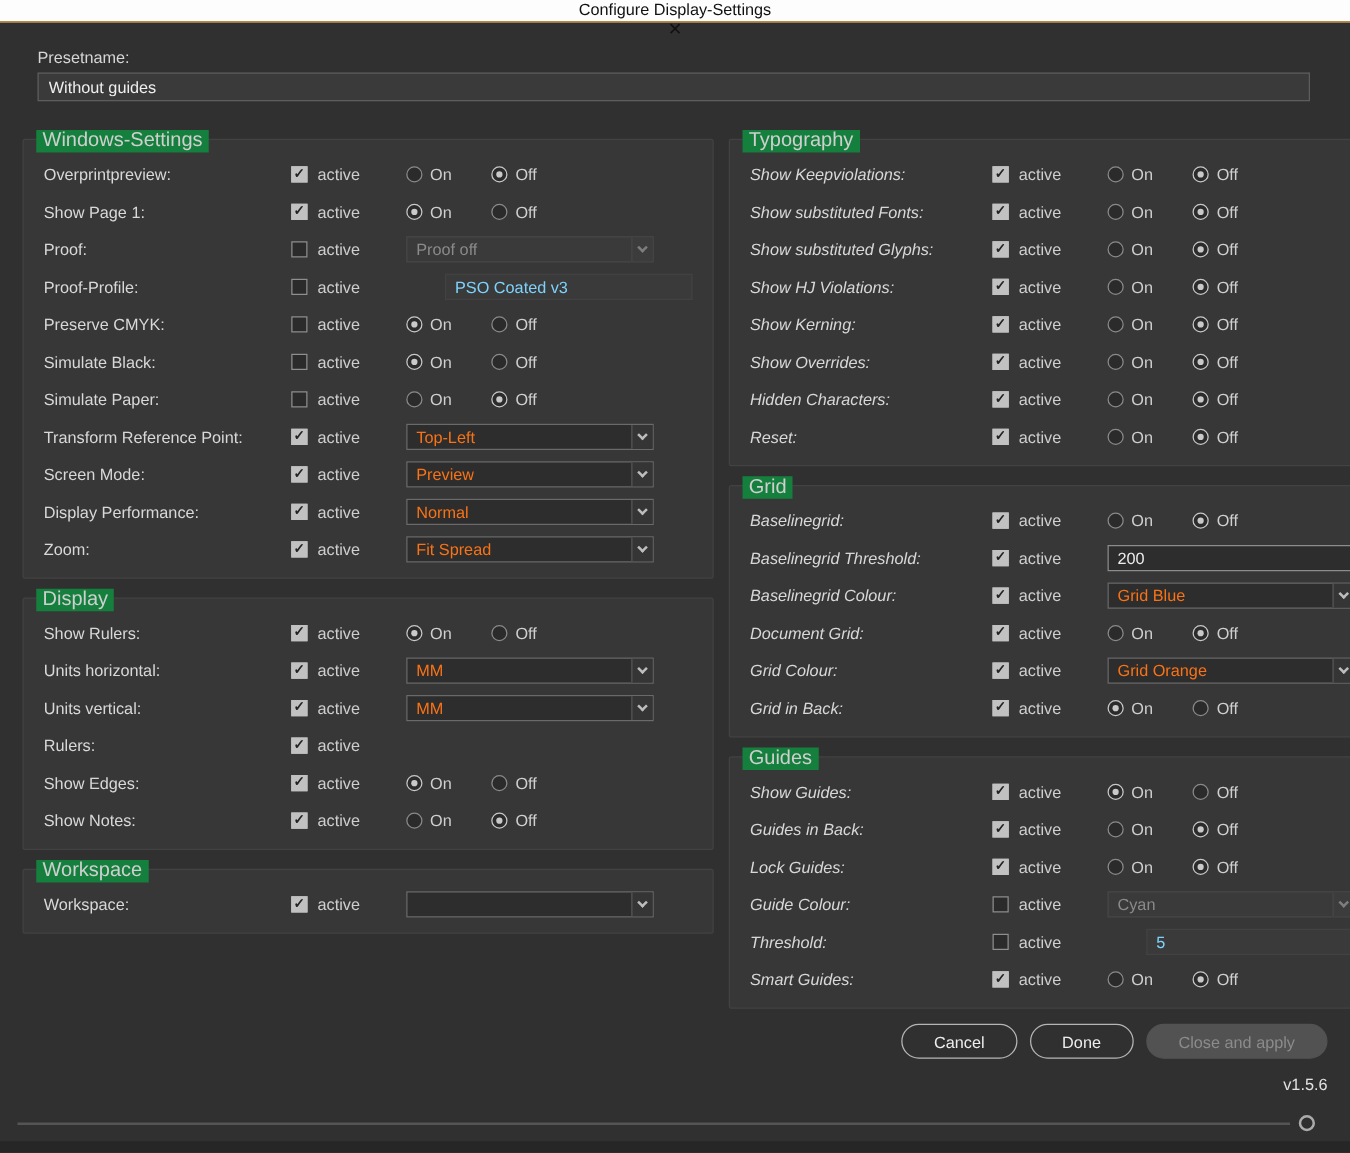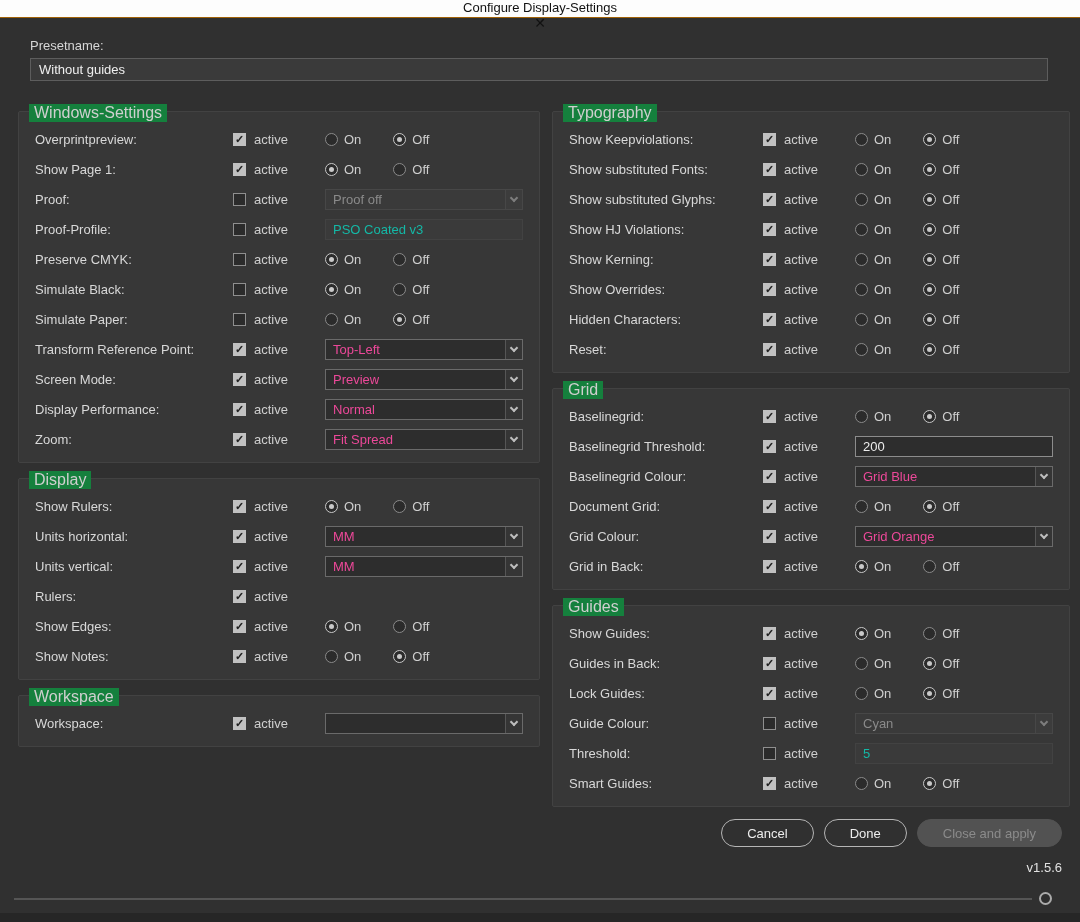--- a/index.html
+++ b/index.html
@@ -44,21 +44,21 @@
     padding: 12px 16px 8px 16px;
   }
   .group-title {
     position: absolute; top: -8px; left: 10px;
     background: #15803d; padding: 0 5px;
     font-size: 16px; color: #cfcfcf;
   }
 
   .row { display: flex; align-items: center; height: 30px; font-size: 13px; }
   .col-left .row-label { width: 198px; }
-  .col-right .row-label { width: 194px; }
+  .col-right .row-label { width: 194px; font-style: italic; }
   .row-label { color: #d8d8d8; flex-shrink: 0; }
 
   .cb-cell { display: flex; align-items: center; gap: 8px; width: 92px; flex-shrink: 0; }
   .checkbox {
     width: 13px; height: 13px; flex-shrink: 0;
     border: 1px solid #8f8f8f; background: #2b2b2b;
     display: flex; align-items: center; justify-content: center;
     font-size: 11px; line-height: 1; font-weight: bold; color: #222;
   }
   .checkbox.checked { background: #c1c1c1; border-color: #c1c1c1; }
@@ -78,21 +78,21 @@
     content: ""; position: absolute; left: 3px; top: 3px; right: 3px; bottom: 3px;
     border-radius: 50%; background: #c9c9c9;
   }
   .radio-label { color: #cfcfcf; }
 
   .select {
     width: 198px; height: 21px;
     background: #2d2d2d; border: 1px solid #6a6a6a;
     display: flex; align-items: center;
     position: relative; padding: 0 22px 0 7px;
-    font-size: 13px; color: #ec4899;
+    font-size: 13px; color: #f97316;
   }
   .select-value { overflow: hidden; white-space: nowrap; }
   .select-btn {
     position: absolute; right: 0; top: 0; bottom: 0; width: 17px;
     border-left: 1px solid #565656; background: #353535;
     display: flex; align-items: center; justify-content: center;
   }
   .chevron {
     width: 6px; height: 6px;
     border-right: 2px solid #bdbdbd; border-bottom: 2px solid #bdbdbd;
@@ -101,21 +101,21 @@
   .select.disabled { background: #3a3a3a; border-color: #474747; color: #8a8a8a; }
   .select.disabled .select-btn { background: #3c3c3c; border-left-color: #474747; }
   .select.disabled .chevron { border-color: #7d7d7d; }
 
   .text-input {
     width: 198px; height: 21px;
     background: #2d2d2d; border: 1px solid #8c8c8c;
     color: #ececec; font-size: 13px; padding: 0 7px;
     font-family: "Liberation Sans", sans-serif;
   }
-  .text-input.disabled { background: #3a3a3a; border-color: #424242; color: #14b8a6; }
+  .text-input.disabled { background: #3a3a3a; border-color: #424242; color: #7dd3fc; margin-left: 31px; }
 
   .button-row { display: flex; justify-content: flex-end; gap: 10px; margin-top: 12px; }
   .btn {
     height: 28px; border-radius: 14px;
     background: transparent; border: 1px solid #b5b5b5;
     color: #ededed; font-size: 13px; padding: 0 25px;
     font-family: "Liberation Sans", sans-serif;
   }
   .btn.btn-disabled { background: #525252; border: 1px solid #525252; color: #8b8b8b; }
 

